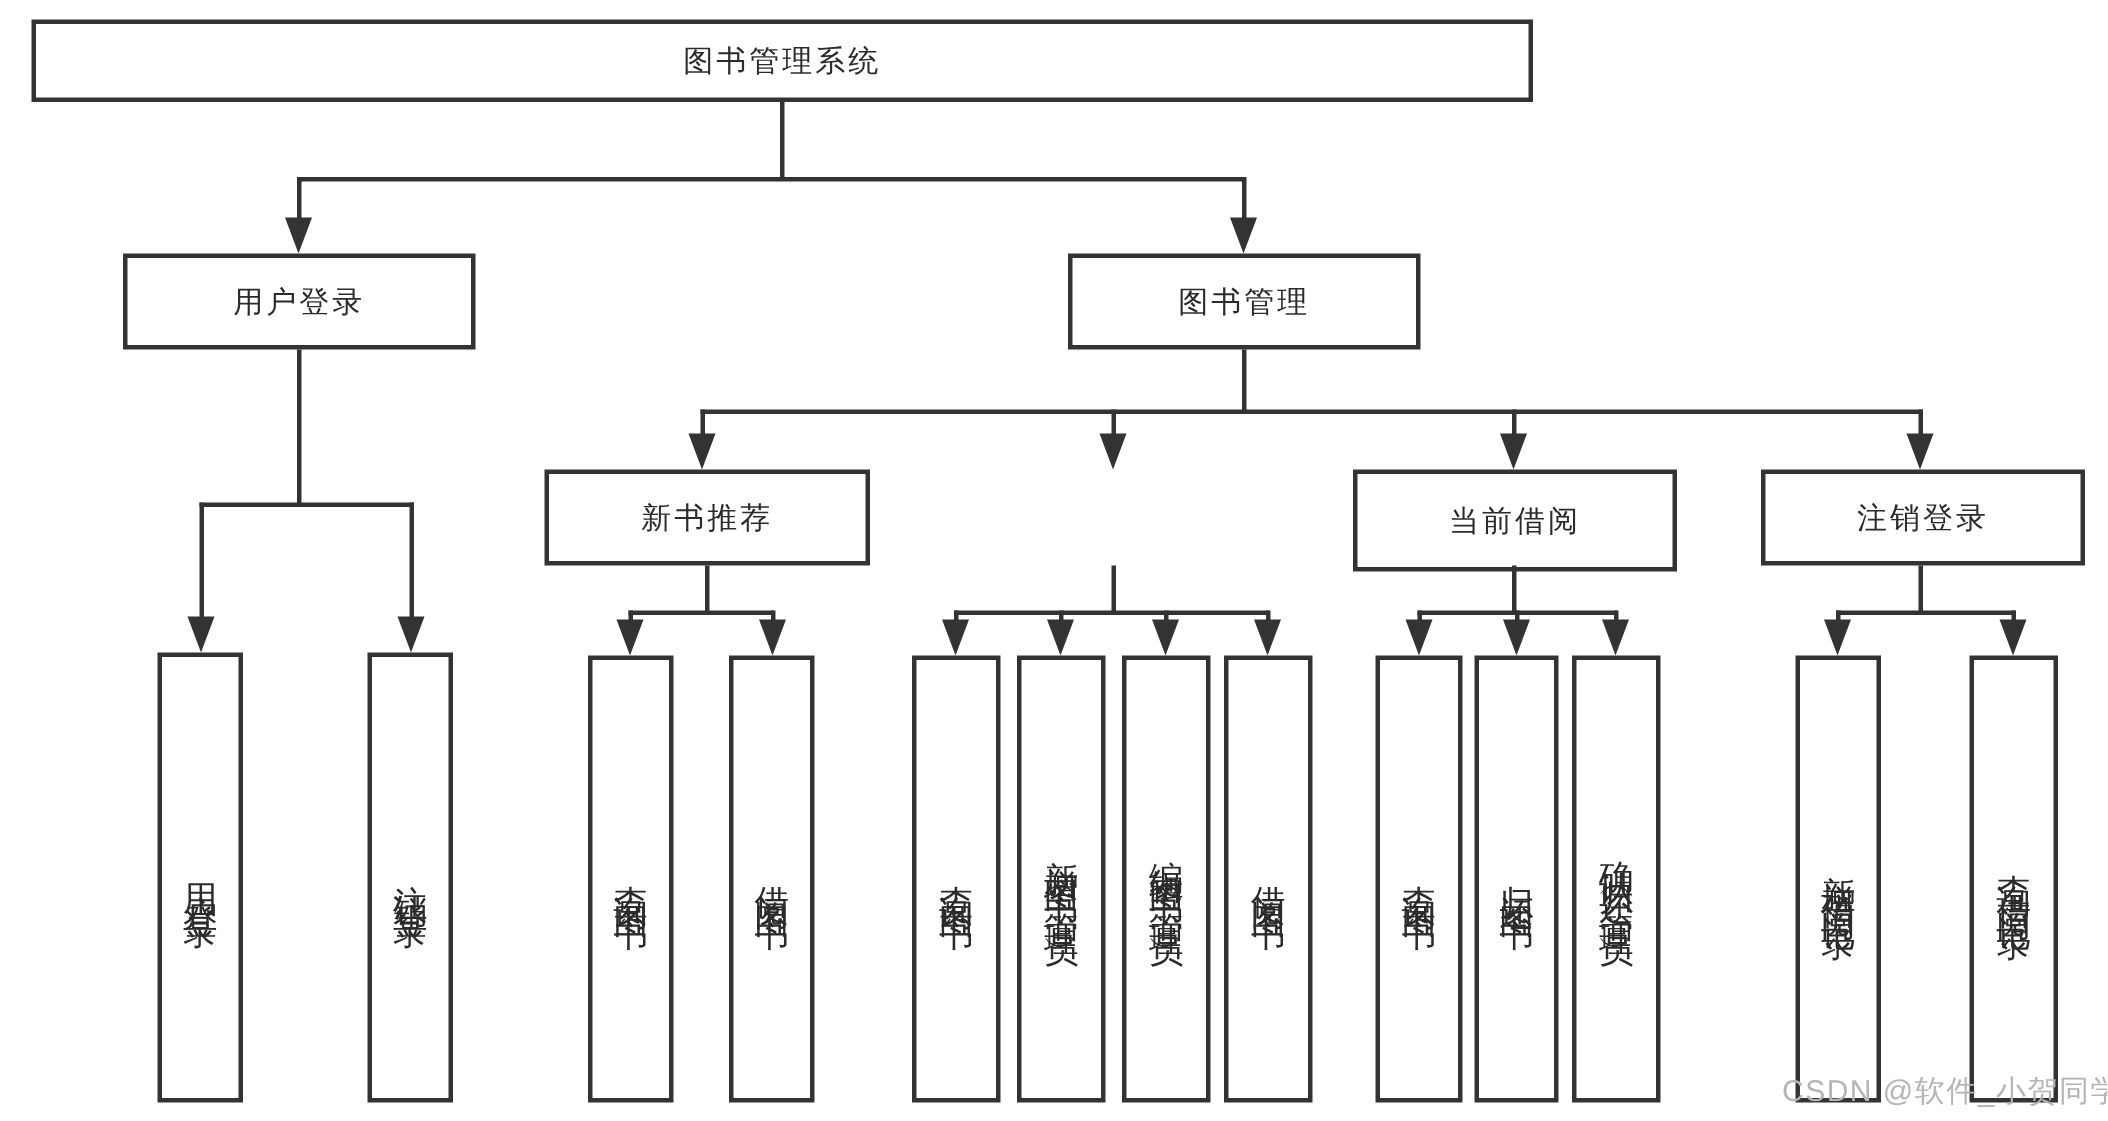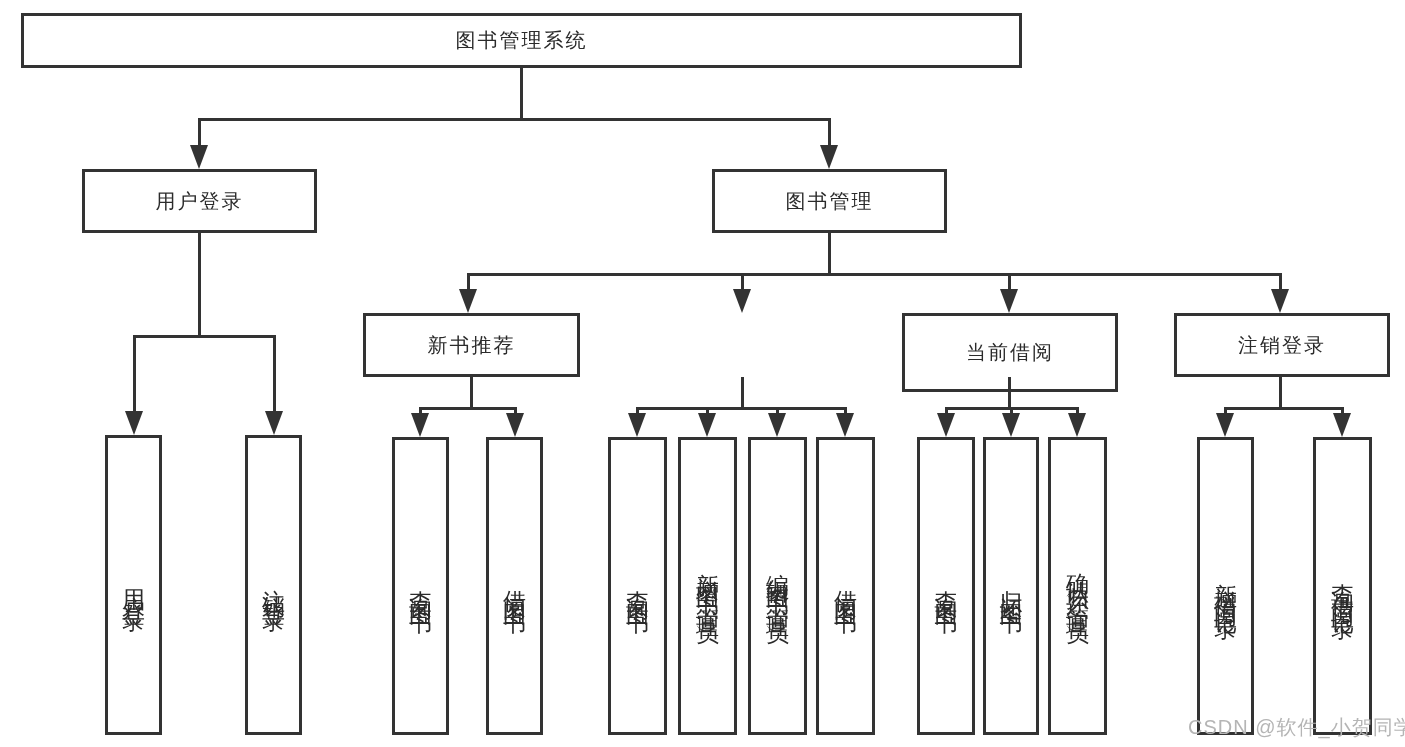--- a/index.html
+++ b/index.html
@@ -89,21 +89,21 @@
   <div class="vl" style="left:741px;top:273px;height:18px;"></div>
   <div class="ah" style="left:733px;top:289px;"></div>
   <div class="vl" style="left:1008px;top:273px;height:18px;"></div>
   <div class="ah" style="left:1000px;top:289px;"></div>
   <div class="vl" style="left:1279px;top:273px;height:18px;"></div>
   <div class="ah" style="left:1271px;top:289px;"></div>
 
   <div class="node" style="left:363px;top:313px;width:217px;height:64px;">
     <span>新书推荐</span>
   </div>
-  <div class="node" style="left:902px;top:313px;width:216px;height:79px;font-family:Liberation Serif, serif;">
+  <div class="node" style="left:902px;top:313px;width:216px;height:68px;font-family:Liberation Serif, serif;">
     <span>当前借阅</span>
   </div>
   <div class="node" style="left:1174px;top:313px;width:216px;height:64px;">
     <span>注销登录</span>
   </div>
 
   <div class="vl" style="left:470px;top:377px;height:32px;"></div>
   <div class="hl" style="left:419px;top:407px;width:97px;"></div>
   <div class="vl" style="left:419px;top:407px;height:8px;"></div>
   <div class="ah" style="left:411px;top:413px;"></div>

